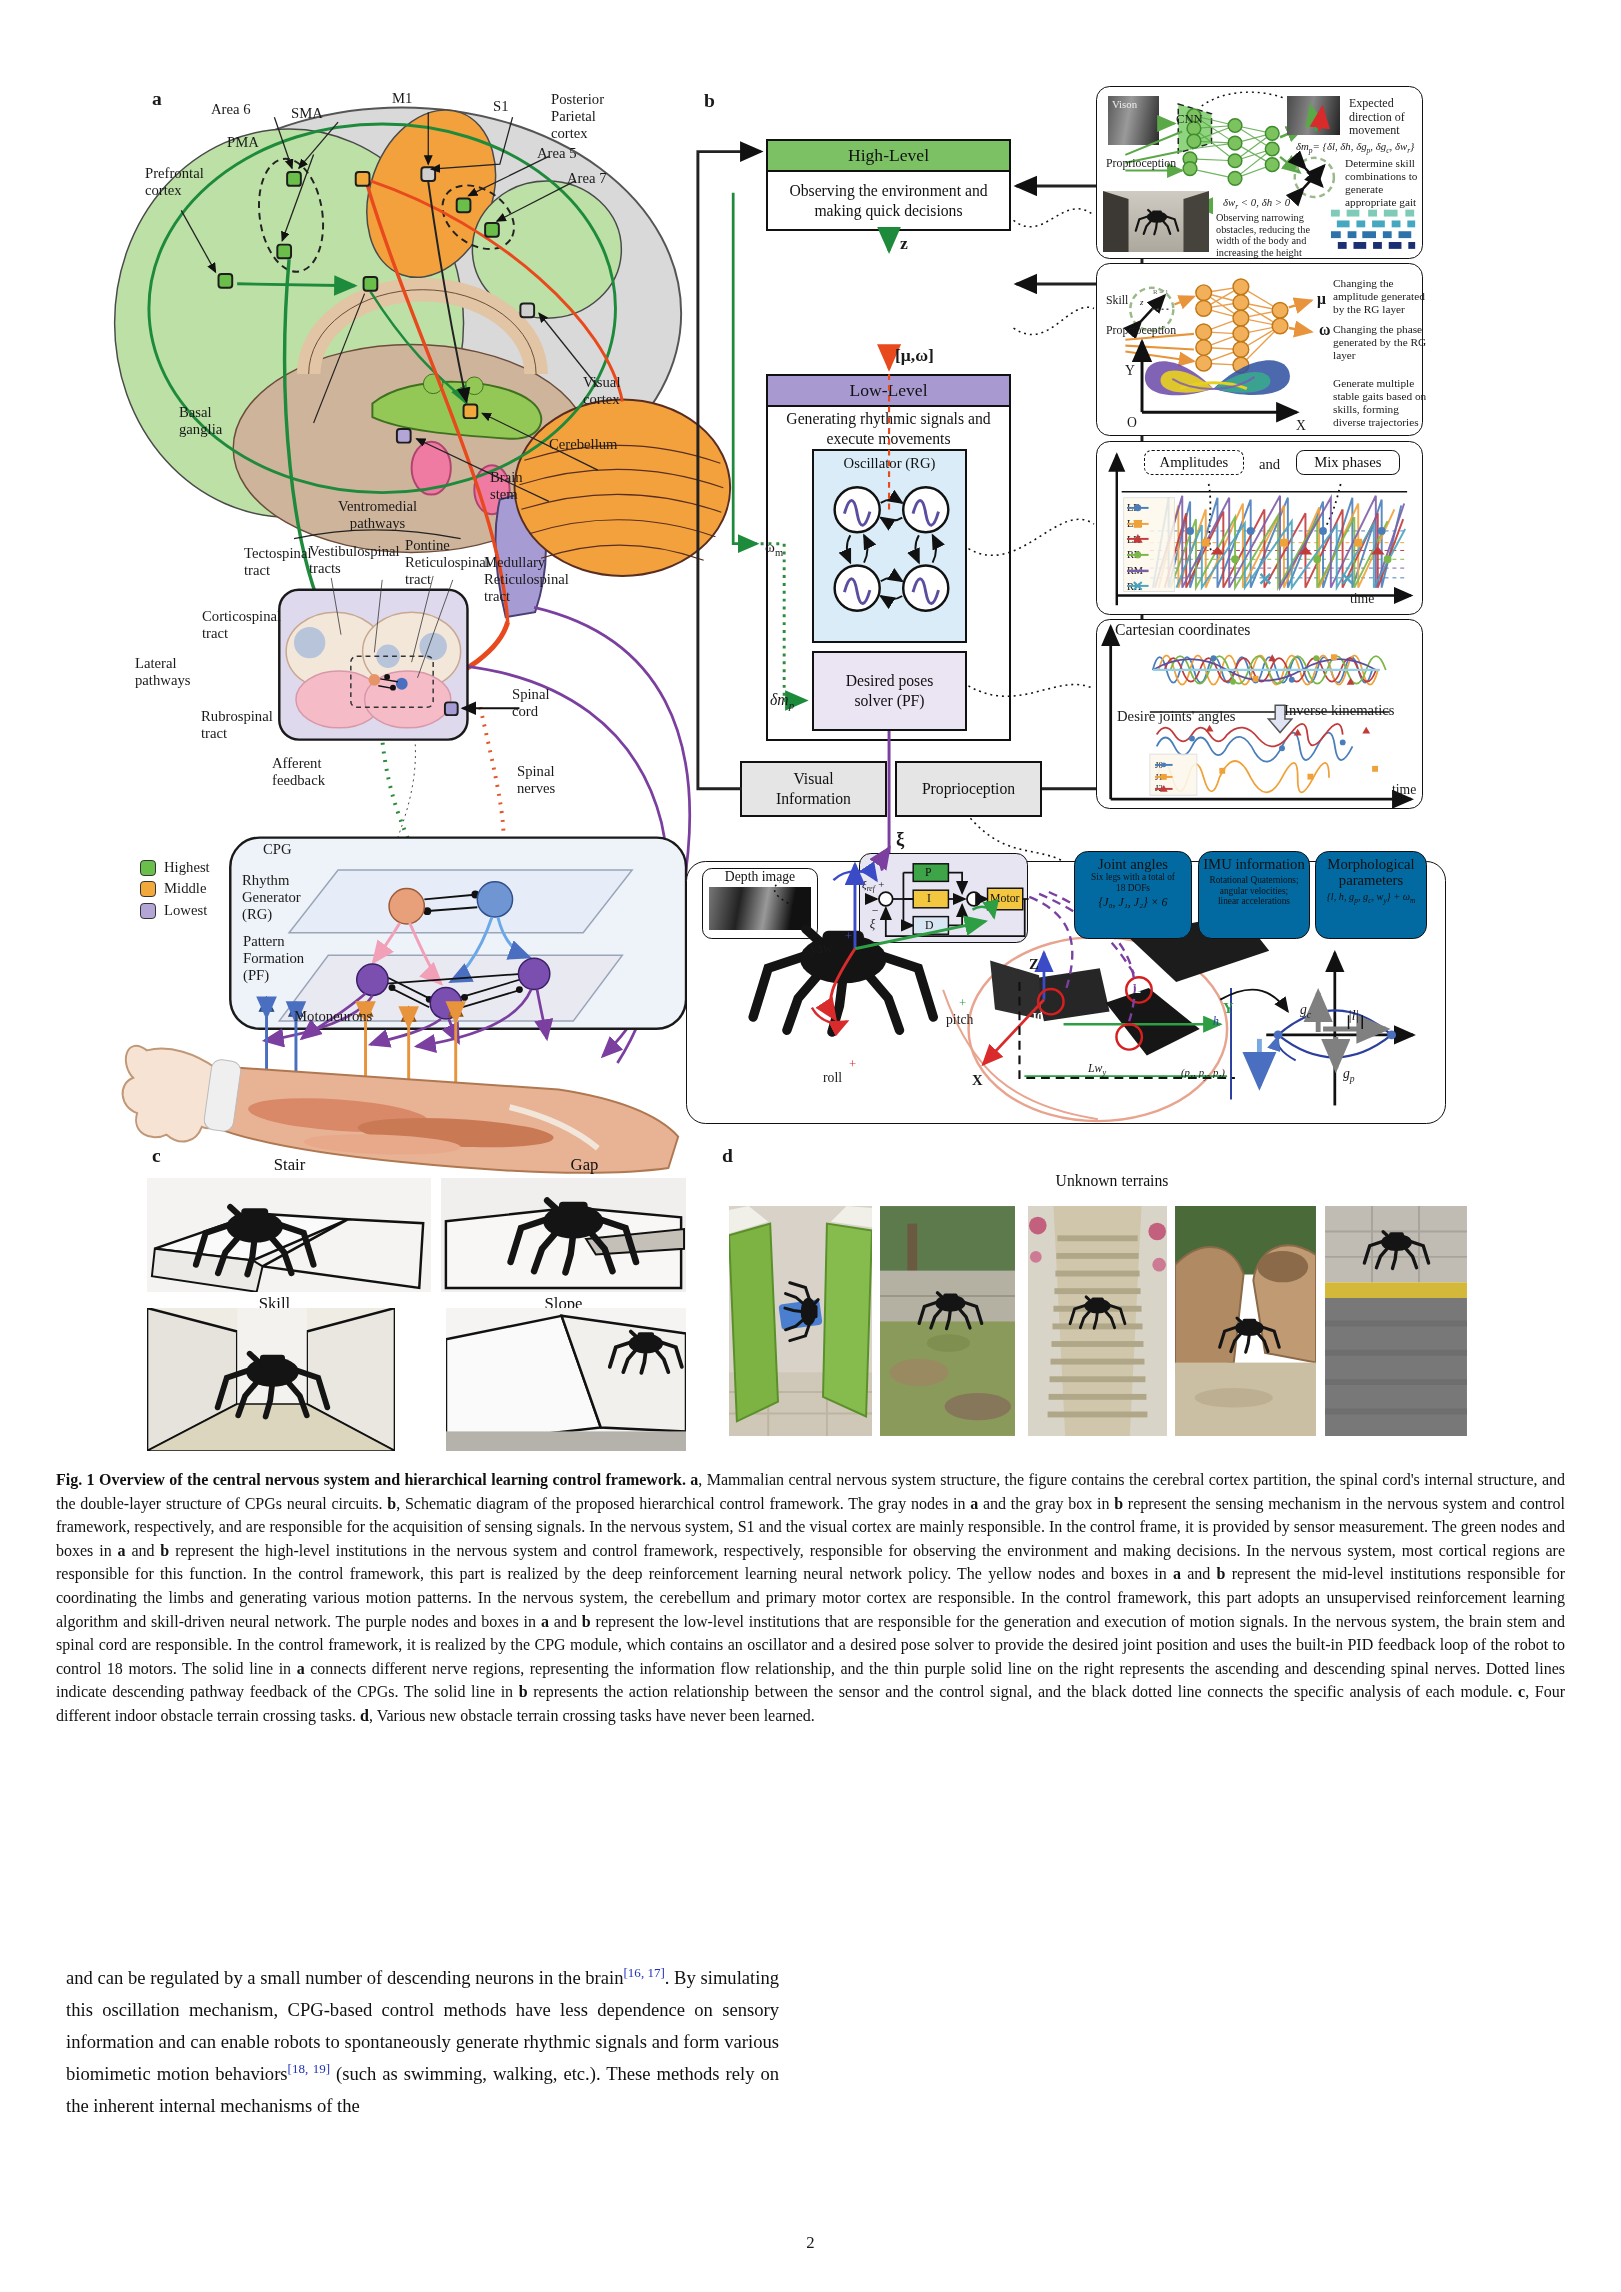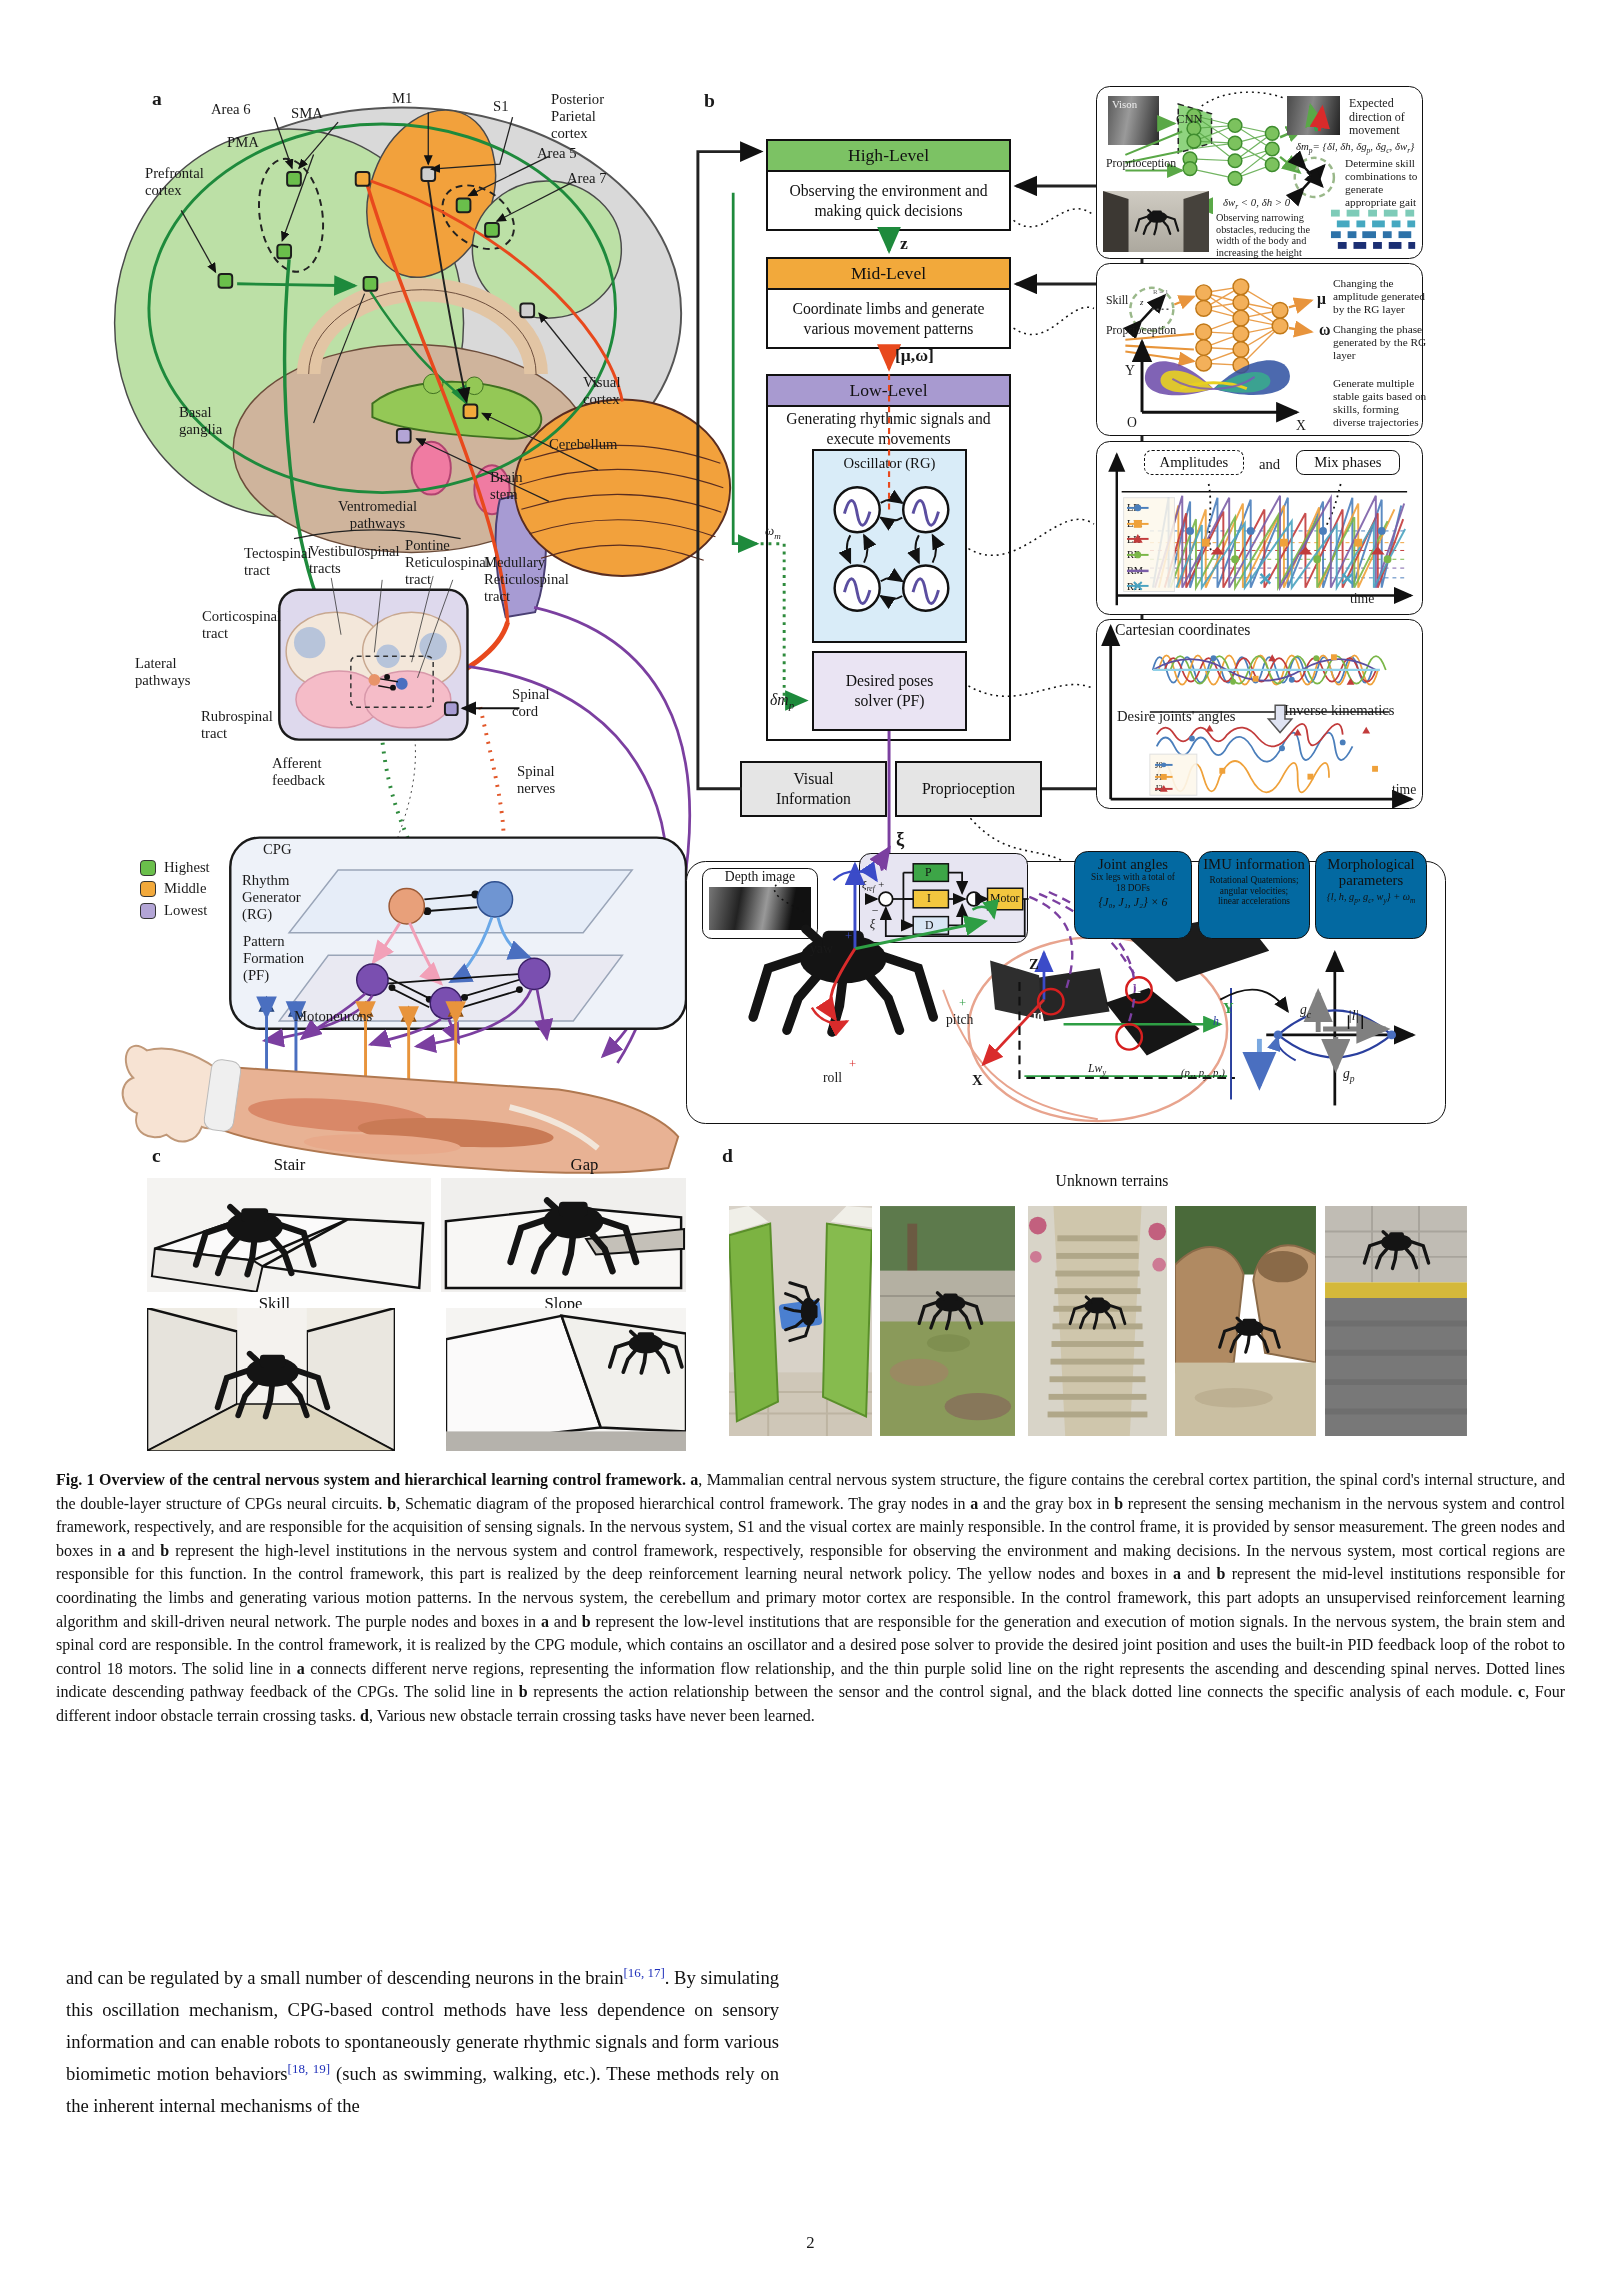--- a/index.html
+++ b/index.html
@@ -297,24 +297,20 @@
     <span class="swatch" style="left:140px;top:903px;background:#b3a5d6"></span>
     <div class="L" style="left:164px;top:902px">Lowest</div>
   </div>
 
   <div class="L tag" style="left:704px;top:90px">b</div>
 
   <div class="box" style="left:766px;top:139px;width:245px;height:92px">
     <div class="hdr" style="background:#7cc264">High-Level</div>
     <div class="bdy" style="height:57px">Observing the environment and making quick decisions</div>
   </div>
-  <div class="box" style="left:766px;top:257px;width:245px;height:92px">
-    <div class="hdr" style="background:#f2a93b">Mid-Level</div>
-    <div class="bdy" style="height:57px">Coordinate limbs and generate various movement patterns</div>
-  </div>
   <div class="box" style="left:766px;top:374px;width:245px;height:367px">
     <div class="hdr" style="background:#a89ad0">Low-Level</div>
     <div class="bdy" style="height:43px">Generating rhythmic signals and execute movements</div>
   </div>
   <div class="box" style="left:812px;top:449px;width:155px;height:194px;background:#d9ecf8">
     <div class="ctr" style="font-size:14.7px;margin-top:3.9px">Oscillator (RG)</div>
   </div>
   <svg class="abs" style="left:812px;top:449px" width="155" height="194" viewBox="0 0 158 198">
     <g fill="#fff" stroke="#111" stroke-width="2.5">
       <circle cx="46" cy="62" r="23"></circle>
@@ -360,21 +356,21 @@
         <path d="M334,140 C365,165 385,110 416,135"></path>
         <path d="M334,250 C370,275 390,220 416,230"></path>
         <path d="M288,475 C340,505 380,425 416,450"></path>
         <path d="M288,615 C340,645 380,600 416,618"></path>
         <path d="M290,750 C330,795 360,775 395,800"></path>
       </g>
     </g>
   </svg>
   <div class="L" style="left:900px;top:233px;font-weight:bold;font-size:17.6px">z</div>
   <div class="L" style="left:895px;top:345px;font-weight:bold;font-size:17.6px">[μ,ω]</div>
-  <div class="L" style="left:765px;top:524px;font-style:italic;font-size:13px"><span>ω</span><sub>m</sub></div>
+  <div class="L" style="left:765px;top:539px;font-size:15px"><span>ω</span><sub>m</sub></div>
   <div class="L" style="left:770px;top:691px;font-style:italic;font-size:15.7px"><span>δm</span><sub>p</sub></div>
   <div class="L" style="left:896px;top:828px;font-weight:bold;font-size:18.6px">ξ</div>
 
   <div class="rpanel" style="left:1096px;top:86px;width:327px;height:173px"></div>
   <div class="pic" style="left:1108px;top:96px;width:51px;height:49px;background:linear-gradient(100deg,#5a5a5a,#9a9a9a 40%,#2a2a2a)">
     <span style="position:absolute;left:3.9px;top:2px;color:#eee;font-size:10.8px;font-family:'Liberation Serif',serif">Vison</span>
   </div>
   <svg class="abs" style="left:1096px;top:86px" width="327" height="173" viewBox="0 0 334 176">
     <path d="M66,38 H80" stroke="#5aa847" stroke-width="2.5" marker-end="url(#aG2)" fill="none"></path>
     <polygon points="84,18 118,28 118,58 84,68" fill="#8fd47f" stroke="#222" stroke-width="1.5" stroke-dasharray="6,4"></polygon>

